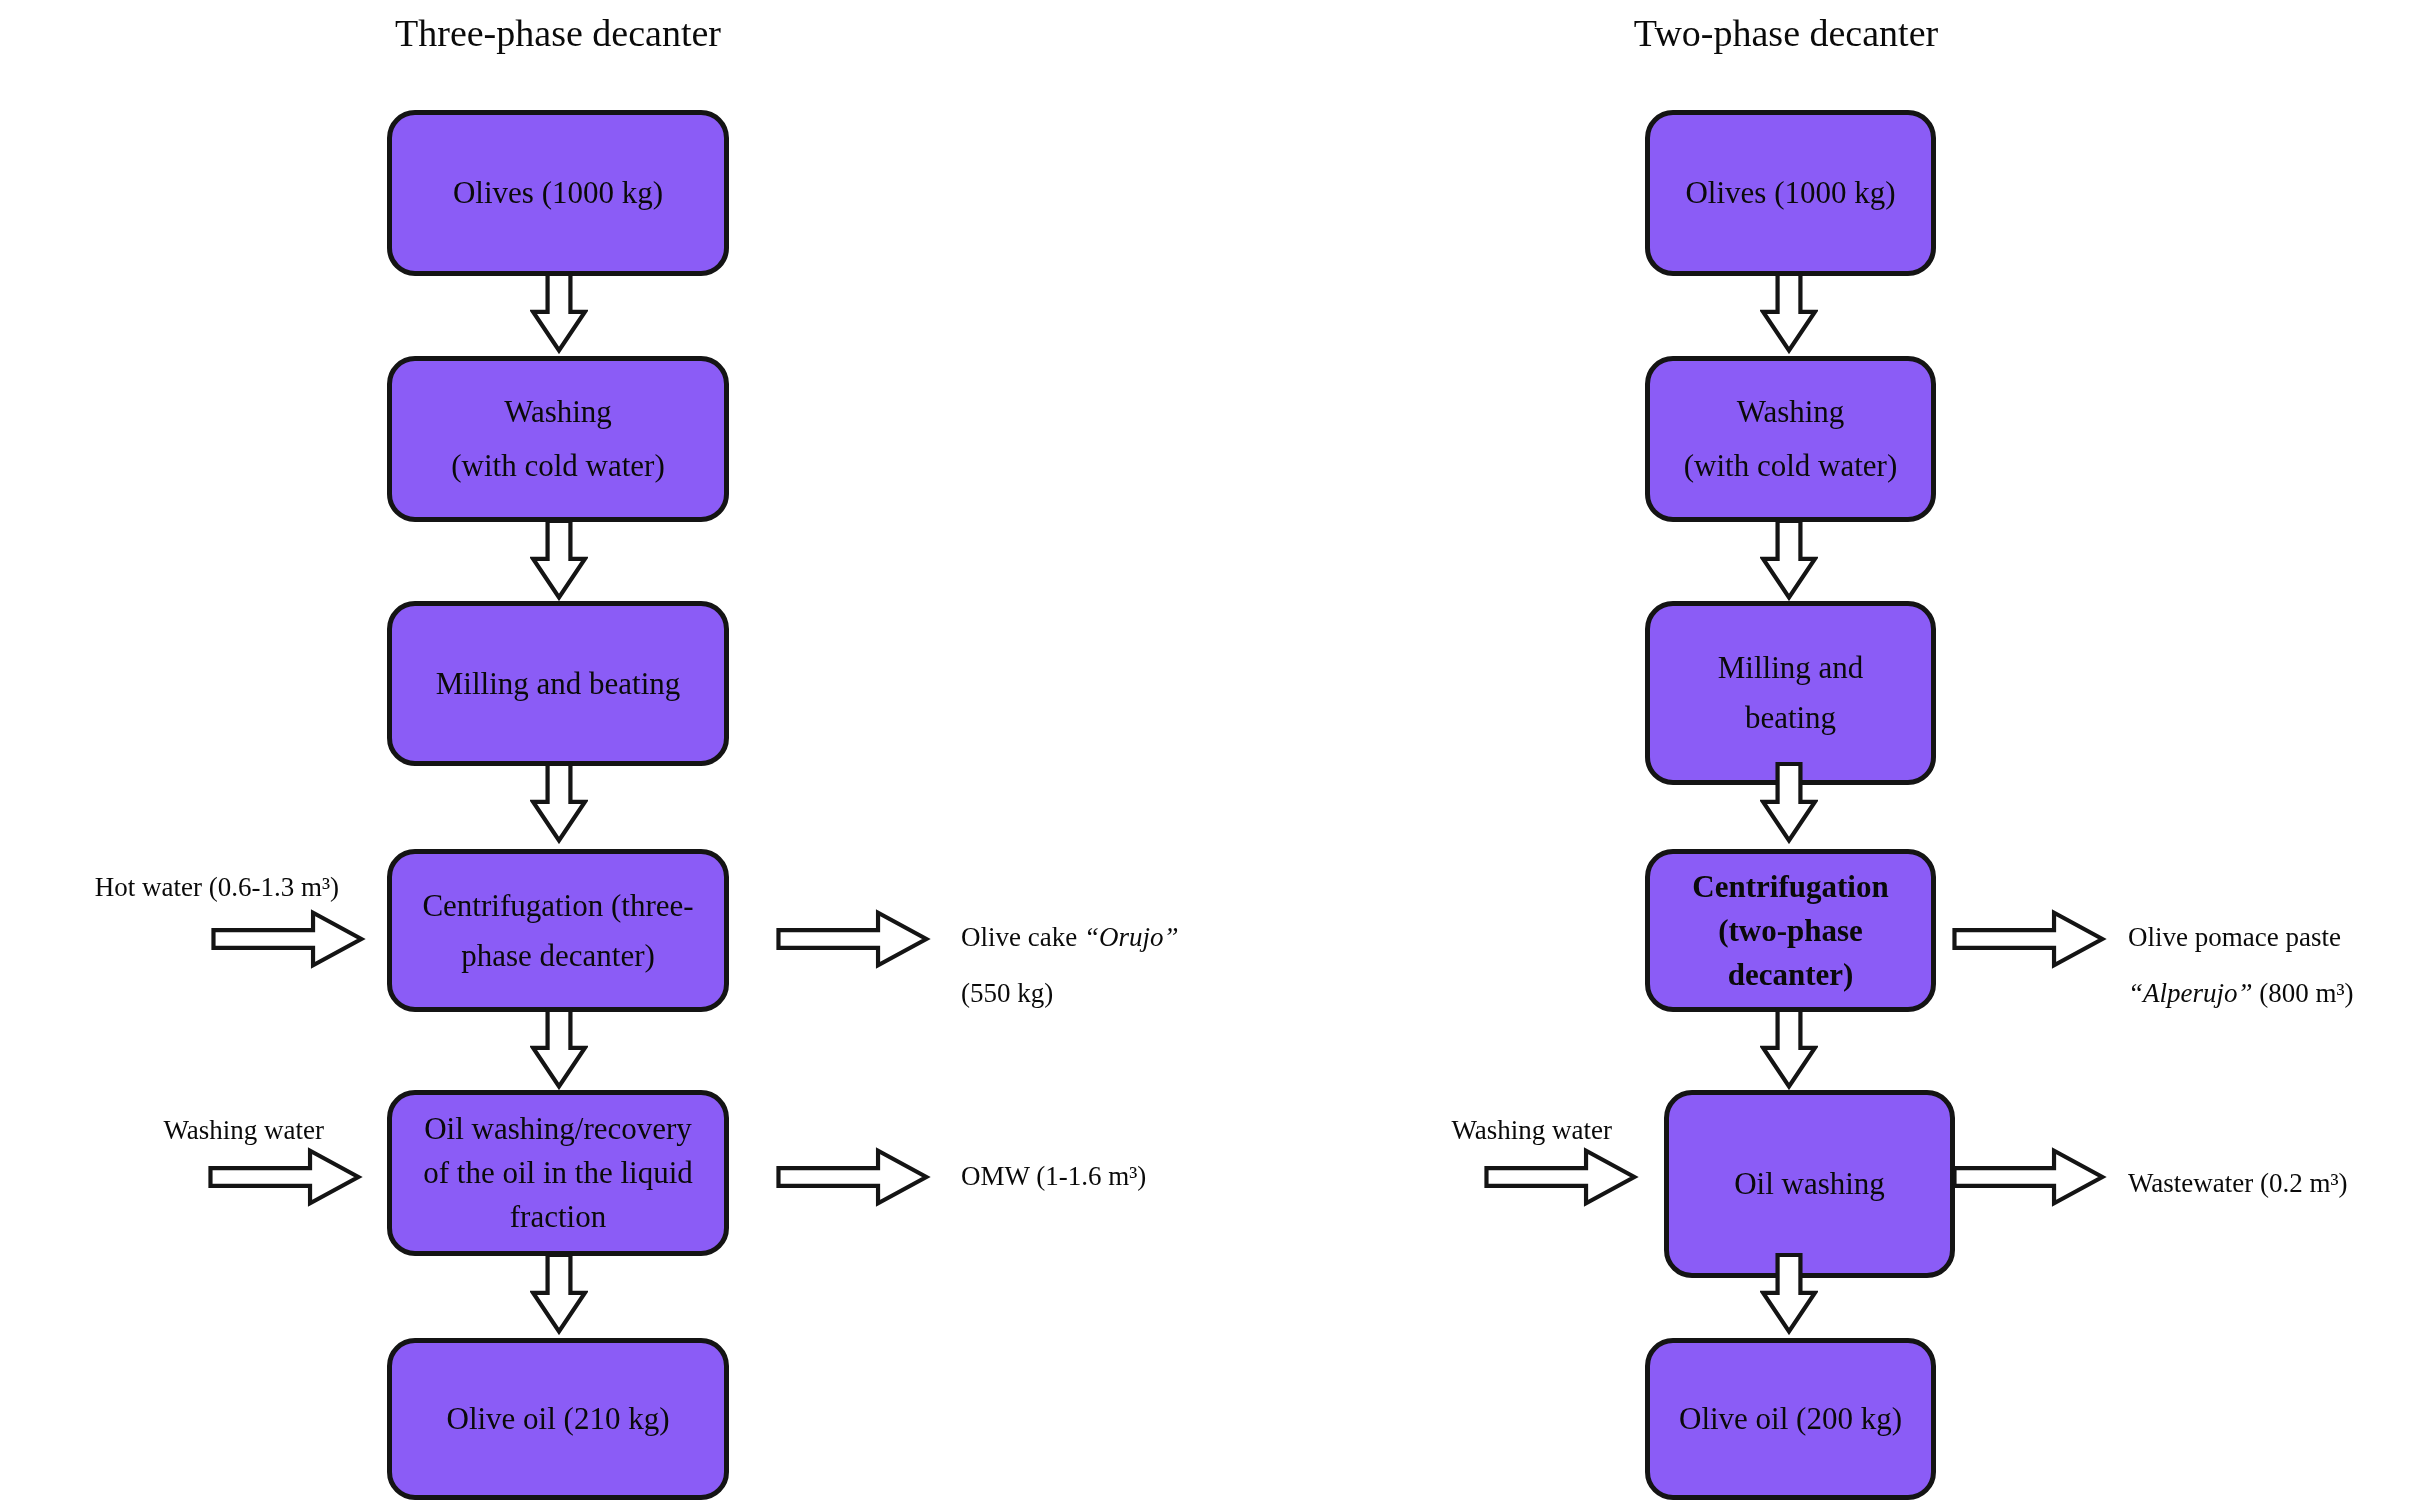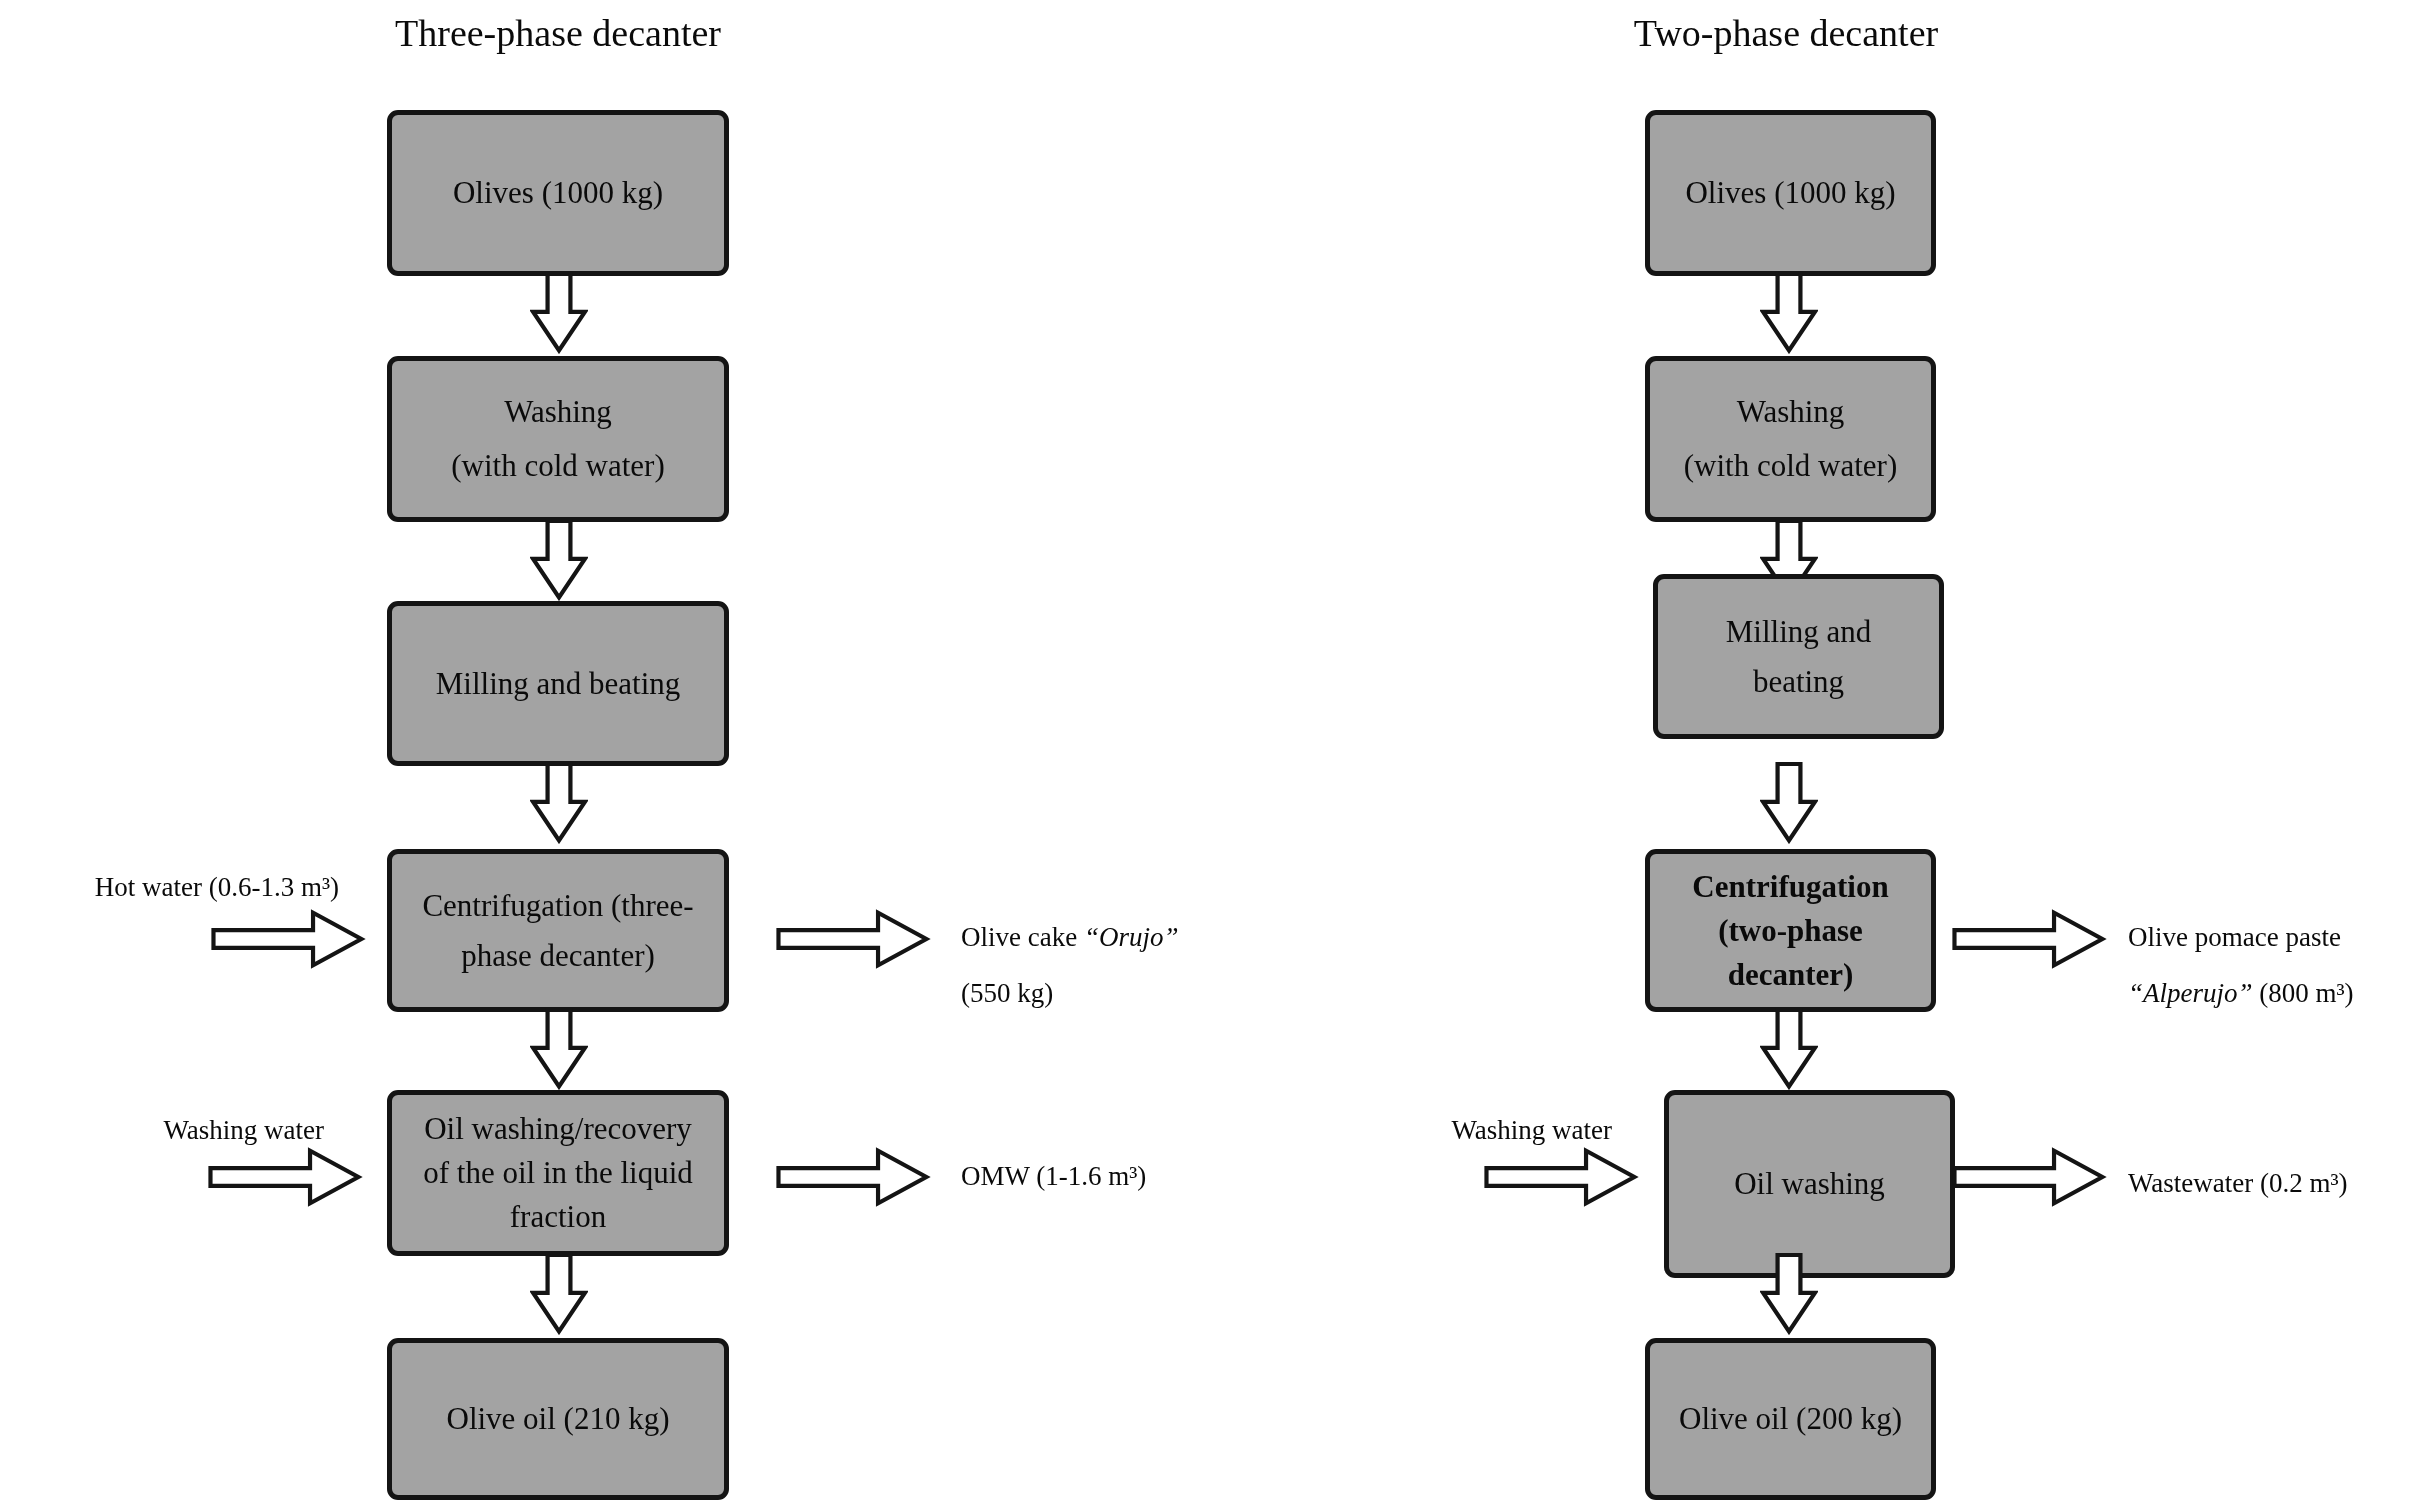--- a/index.html
+++ b/index.html
@@ -14,23 +14,23 @@
   }
   .col-title {
     position: absolute;
     transform: translateX(-50%);
     font-size: 38px;
     white-space: nowrap;
     color: #0a0a0a;
   }
   .box {
     position: absolute;
-    background: #a3a3a3;
+    background: #8b5cf6;
     border: 5.4px solid #141414;
-    border-radius: 11px;
+    border-radius: 28px;
     box-sizing: border-box;
     display: flex;
     align-items: center;
     justify-content: center;
     text-align: center;
   }
   .box-text {
     font-size: 31px;
     line-height: 54px;
     color: #0a0a0a;
@@ -147,21 +147,21 @@
     <div class="box-text">
       <div>Washing</div>
       <div>(with cold water)</div>
     </div>
   </div>
 
   <svg class="arrow" style="left:1760px; top:518px;" width="58" height="83" viewBox="0 0 96 138">
     <polygon points="29,5 67,5 67,68 91,68 48,132 5,68 29,68" fill="#ffffff" stroke="#141414" stroke-width="7"></polygon>
   </svg>
 
-  <div class="box" style="left:1645px; top:574px; width:291px; height:165px;margin-left:8px;">
+  <div class="box" style="left:1645px; top:601px; width:291px; height:184px;">
     <div class="box-text" style="line-height:50px;">
       <div>Milling and</div>
       <div>beating</div>
     </div>
   </div>
 
   <svg class="arrow" style="left:1760px; top:761px;" width="58" height="83" viewBox="0 0 96 138">
     <polygon points="29,5 67,5 67,68 91,68 48,132 5,68 29,68" fill="#ffffff" stroke="#141414" stroke-width="7"></polygon>
   </svg>
 

